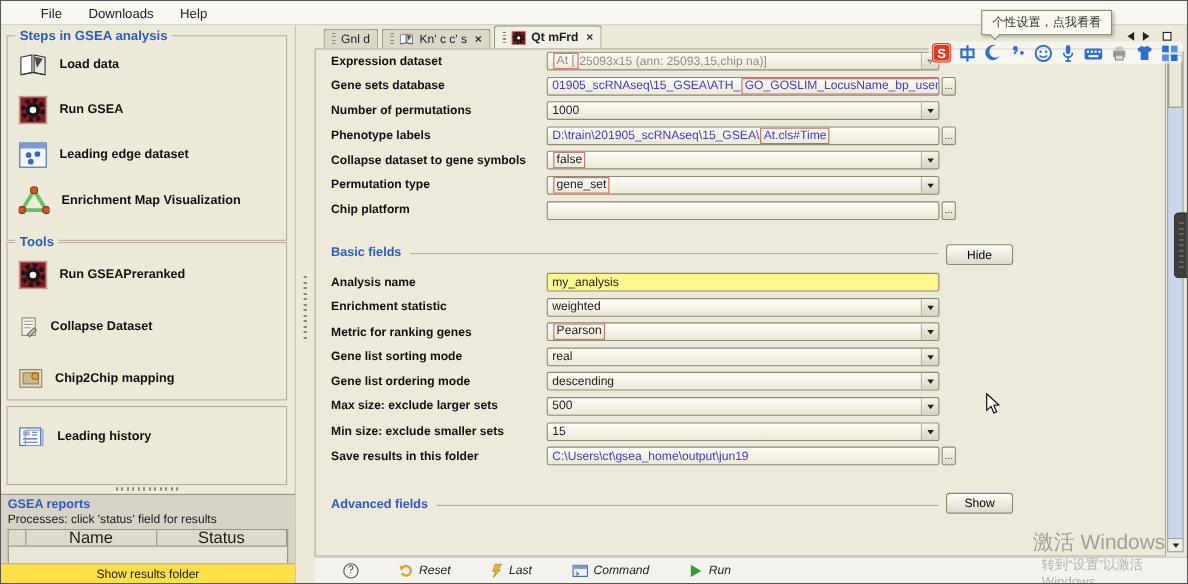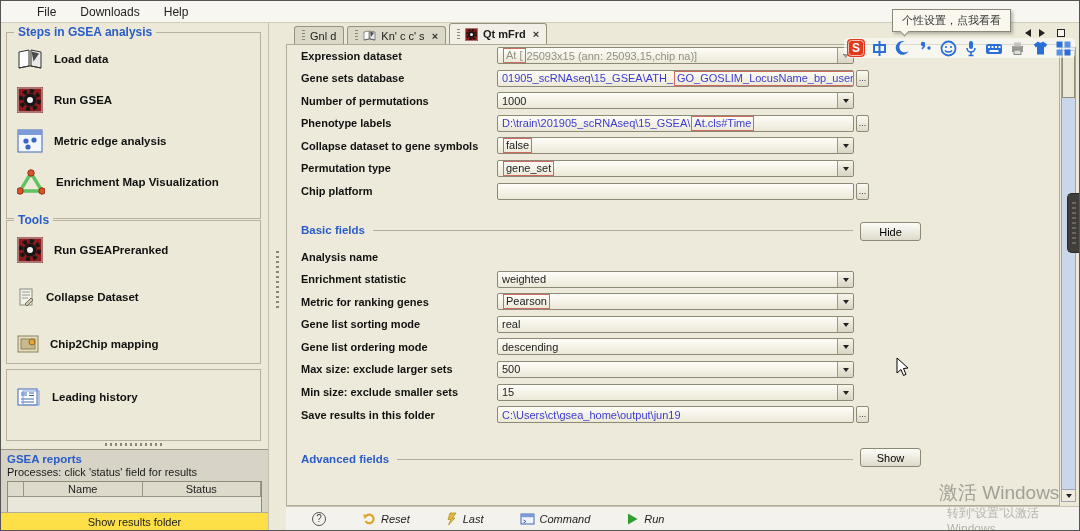--- a/index.html
+++ b/index.html
@@ -34,21 +34,21 @@
   .hdots { width:60px; height:3px; margin-top:1px;
            background-image:repeating-linear-gradient(to right,#8b8675 0 2px,transparent 2px 5px); }
 
   .reports { position:absolute; left:0; right:0; top:426px; bottom:18px; background:#d7d3c7;
              border-top:1px solid #9a9585; padding:3px 6px 0 6px; }
   .rep-title { color:#2a5cc8; font-weight:bold; font-size:11.5px; }
   .rep-sub { font-size:11px; margin-top:1px; color:#1a1a1a; }
   .rep-table { margin-top:3px; border:1px solid #8f8d7a; background:#e9e6da; height:33px; }
   .rep-head { display:flex; height:15px; background:#dedacb; border-bottom:1px solid #9a9585; }
   .rep-cell { border-right:1px solid #9a9585; display:flex; align-items:center; justify-content:center;
-              font-size:11px;text-align:center; }
+              font-size:15px;text-align:center; }
   .rep-cell.c0 { width:16px; }
   .rep-cell.cN { flex:1; }
   .rep-body { height:16px; }
   .show-results { position:absolute; left:0; right:0; bottom:0; height:18px; background:#fde047;
                   border-top:1px solid #b3ad9b; display:flex; align-items:center; justify-content:center;
                   font-size:11px; cursor:pointer; }
 
   
   .vsplit { position:absolute; left:268px; top:22px; width:17px; bottom:0; background:#ece9d8; }
   .vdots { position:absolute; left:7px; top:228px; width:3px; height:60px;
@@ -176,21 +176,21 @@
           <div class="side-item">
             <span class="icn">
               <svg width="26" height="26" viewBox="0 0 26 26">
                 <rect x="1" y="2" width="24" height="22" fill="#f3f7ff" stroke="#3f68b4"></rect>
                 <rect x="1" y="2" width="24" height="5" fill="#7b9bd8"></rect>
                 <circle cx="9" cy="13" r="2.6" fill="#3a66c0"></circle>
                 <circle cx="17" cy="12" r="2.6" fill="#3a66c0"></circle>
                 <circle cx="11" cy="19" r="2.6" fill="#3a66c0"></circle>
               </svg>
             </span>
-            <span class="side-label">Metric edge analysis</span>
+            <span class="side-label">Leading edge dataset</span>
           </div>
           <div class="side-item">
             <span class="icn">
               <svg width="28" height="26" viewBox="0 0 28 26">
                 <path d="M14 4 L25 22 L3 22 Z" fill="none" stroke="#5fc45f" stroke-width="3.4"></path>
                 <circle cx="14" cy="4" r="3.2" fill="#d9552b" stroke="#8e2f12"></circle>
                 <circle cx="25" cy="22" r="3.2" fill="#d9552b" stroke="#8e2f12"></circle>
                 <circle cx="3" cy="22" r="3.2" fill="#d9552b" stroke="#8e2f12"></circle>
               </svg>
             </span>
@@ -373,20 +373,23 @@
         </div>
       </div>
     <div class="section" style="top:178px">
       <span class="sec-title">Basic fields</span>
       <span class="sec-line"></span>
     </div>
     <button class="push-btn" style="top:177px">Hide</button>
     <div class="form-basic" id="form-basic">
         <div class="form-row">
           <div class="f-label">Analysis name</div>
+          <div class="f-ctrl f-yellow no-dd">
+            <span class="seg c-black">my_analysis</span>
+          </div>
         </div>
         <div class="form-row">
           <div class="f-label">Enrichment statistic</div>
           <div class="f-ctrl">
             <span class="seg c-black">weighted</span>
             <span class="dd-btn">
               <i class="tri"></i>
             </span>
           </div>
         </div>

